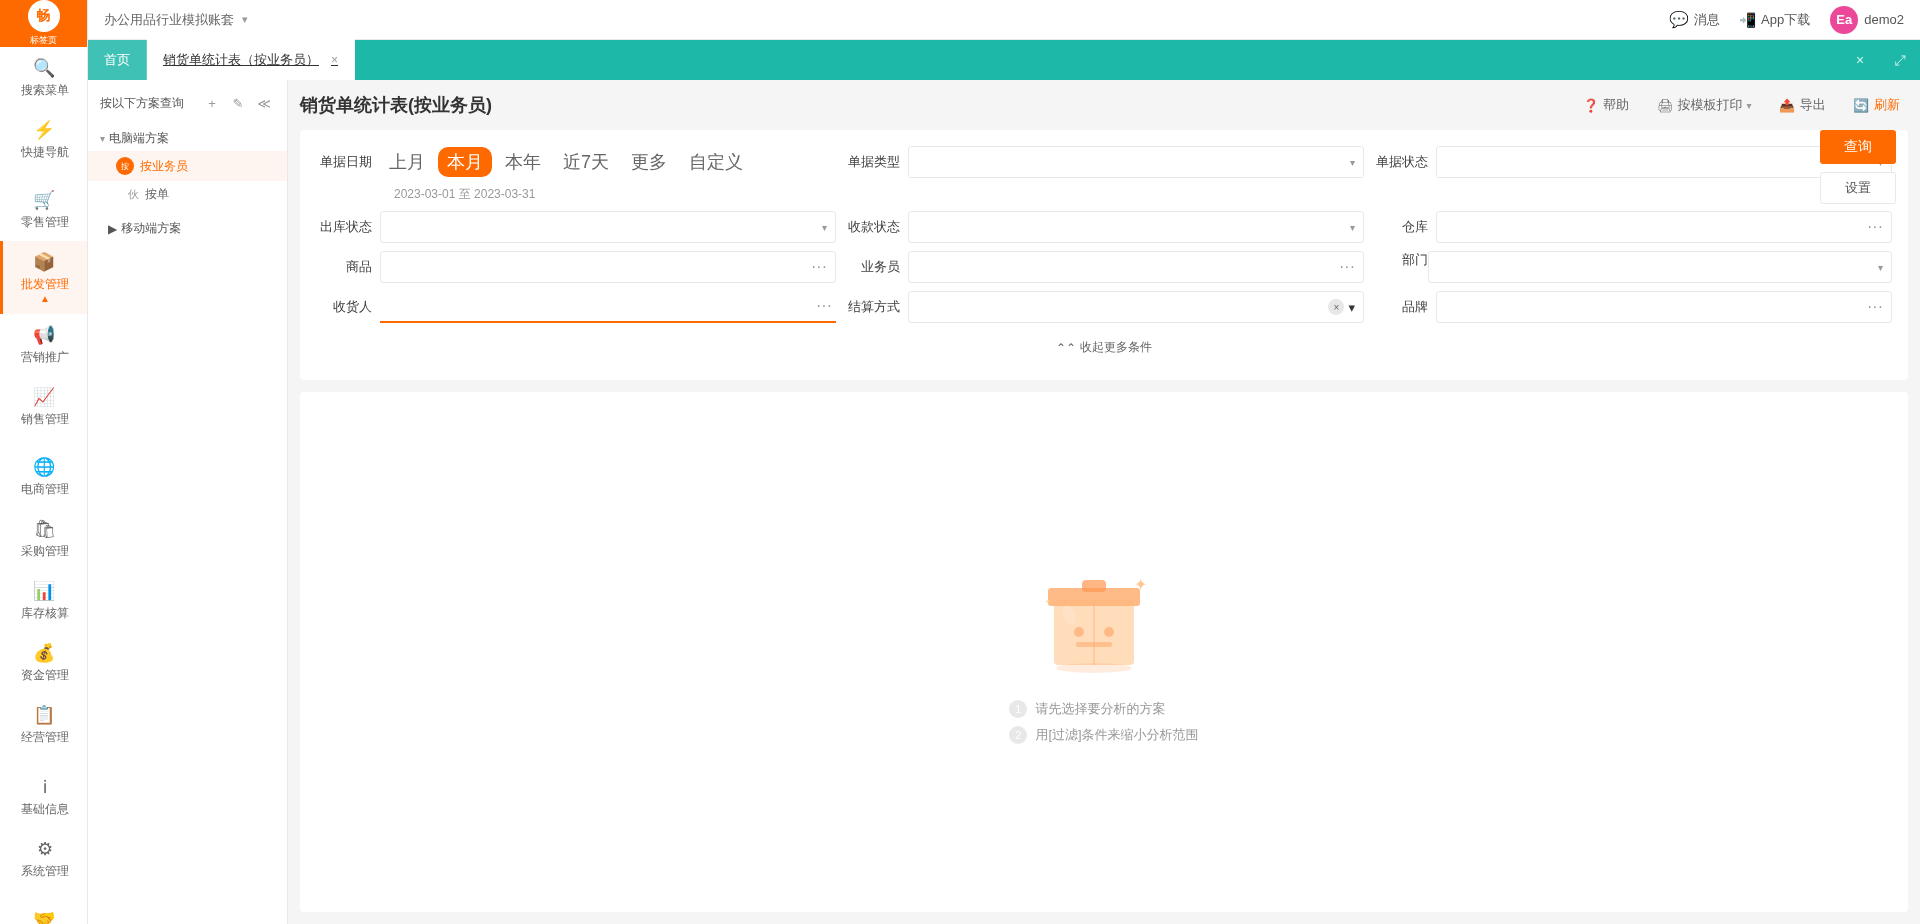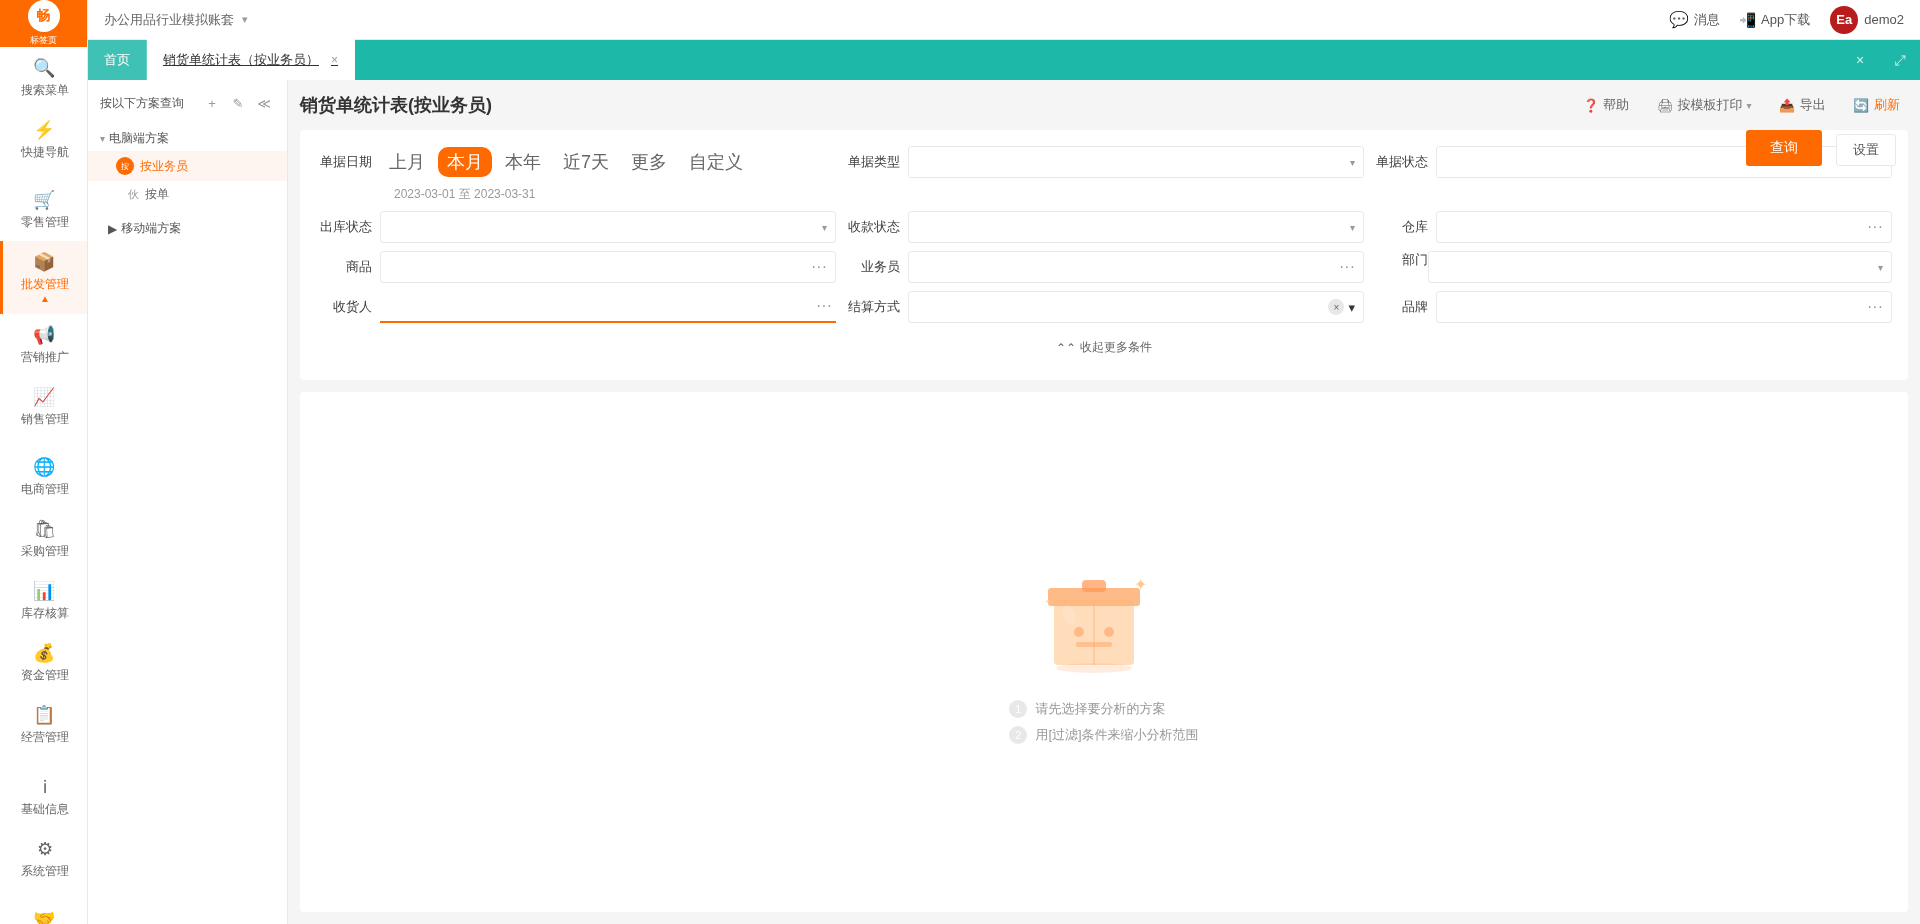--- a/index.html
+++ b/index.html
@@ -16,21 +16,21 @@
     .sidebar-section-divider { width: 60px; height: 1px; background: #f0f0f0; margin: 4px 0; }
 
     
     #main { flex: 1; display: flex; flex-direction: column; overflow: hidden; }
 
     
     #top-header { height: 40px; background: #fff; border-bottom: 1px solid #e8e8e8; display: flex; align-items: center; padding: 0 16px; justify-content: space-between; }
     #top-header-left { display: flex; align-items: center; gap: 8px; font-size: 13px; color: #666; }
     #top-header-right { display: flex; align-items: center; gap: 20px; font-size: 13px; color: #555; }
     #top-header-right .header-item { display: flex; align-items: center; gap: 4px; cursor: pointer; }
-    .user-avatar { width: 28px; height: 28px; border-radius: 50%; background: #b91c1c; display: flex; align-items: center; justify-content: center; color: #fff; font-size: 11px; }
+    .user-avatar { width: 28px; height: 28px; border-radius: 50%; background: #ec4899; display: flex; align-items: center; justify-content: center; color: #fff; font-size: 11px; }
 
     
     #tab-bar { height: 40px; background: #1eb8a8; display: flex; align-items: center; padding: 0 0; }
     .tab-item { height: 52px; padding: 0 16px; display: flex; align-items: center; gap: 8px; cursor: pointer; font-size: 13px; color: rgba(255,255,255,0.8); border-right: 1px solid rgba(255,255,255,0.2); }
     .tab-item.home { background: rgba(255,255,255,0.15); color: #fff; }
     .tab-item.active-tab { background: #fff; color: #333; text-decoration: underline; }
     .tab-item .close-btn { font-size: 12px; color: #999; cursor: pointer; margin-left: 4px; }
     #tab-bar-right { margin-left: auto; display: flex; align-items: center; }
     .tab-control-btn { width: 40px; height: 40px; display: flex; align-items: center; justify-content: center; color: rgba(255,255,255,0.8); cursor: pointer; font-size: 14px; }
 
@@ -364,21 +364,21 @@
             </div>
           </div>
         </div>
 
         <div class="collapse-bar">
           <span>⌃⌃</span>
           <span>收起更多条件</span>
         </div>
       </div>
 
-      <div style="position:absolute;right:24px;top:130px;display:flex;flex-direction:row;gap:14px;">
+      <div style="position:absolute;right:24px;top:130px;display:flex;flex-direction:column;gap:4px;">
         <button class="query-btn">查询</button>
         <button class="settings-btn">设置</button>
       </div>
 
       <div class="empty-state">
 
         <div style="width:140px;height:120px;margin-bottom:20px;position:relative;">
           <svg width="140" height="120" viewBox="0 0 140 120" xmlns="http://www.w3.org/2000/svg">
 
             <rect x="20" y="40" width="80" height="65" rx="4" fill="#ffd4aa" opacity="0.8"></rect>

